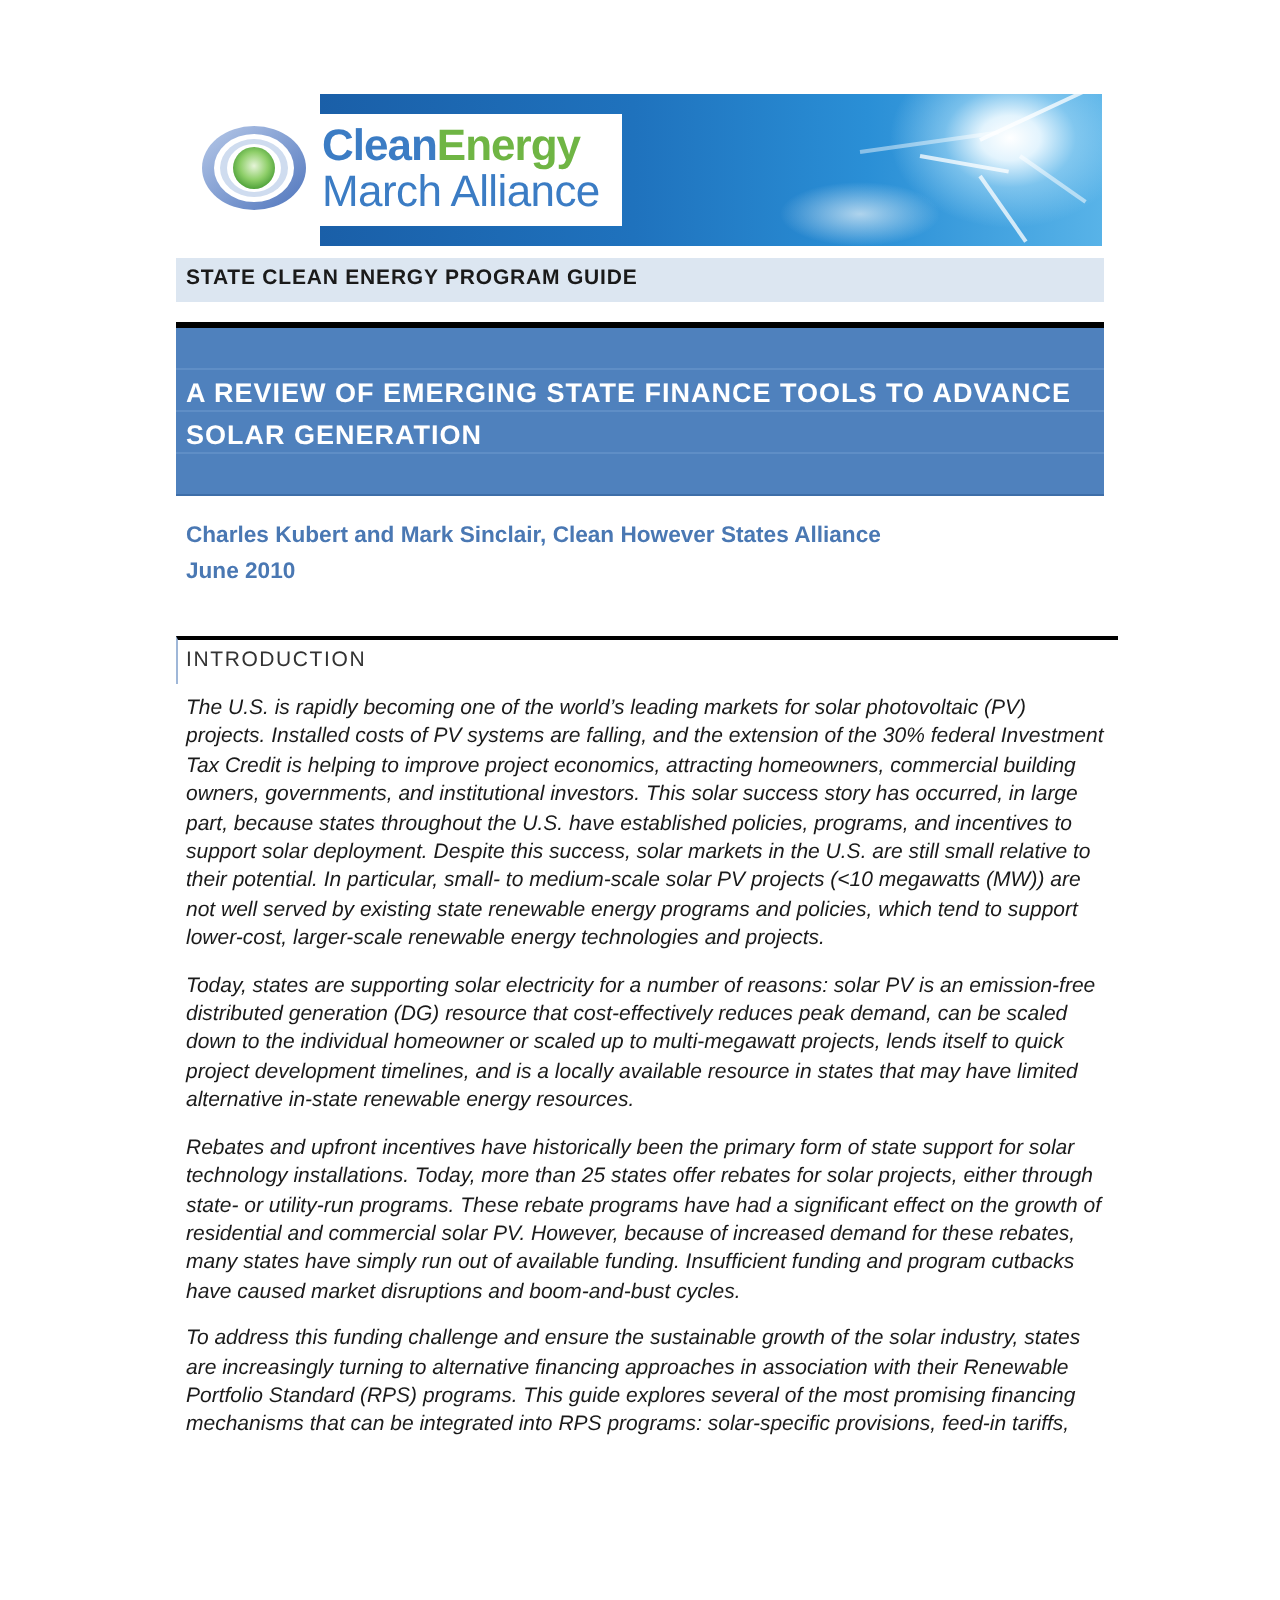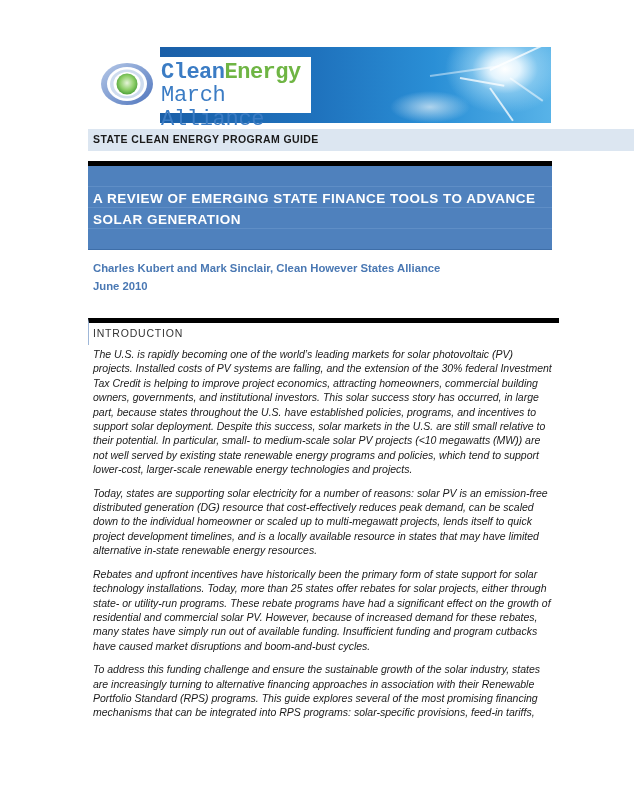--- a/index.html
+++ b/index.html
@@ -1,21 +1,21 @@
 <!DOCTYPE html>
 <html><head>
 <meta charset="utf-8">
 <style>
   html, body { margin: 0; padding: 0; }
   body {
     width: 640px; height: 800px; background: #ffffff; position: relative; overflow: hidden;
     font-family: "Liberation Sans", "DejaVu Sans", sans-serif;
   }
   .header {
-    position: absolute; left: 93px; top: 47px; width: 458px; height: 76px; font-family: Liberation Mono, monospace;
+    position: absolute; left: 93px; top: 47px; width: 458px; height: 76px;
   }
   .banner {
     position: absolute; left: 67px; top: 0; width: 391px; height: 76px;
     background:
       radial-gradient(ellipse 60px 45px at 345px 22px, rgba(255,255,255,1) 0%, rgba(235,248,255,0.95) 25%, rgba(160,215,245,0.6) 55%, rgba(60,150,220,0) 100%),
       radial-gradient(ellipse 40px 16px at 270px 60px, rgba(220,235,245,0.75) 0%, rgba(150,200,235,0) 100%),
       linear-gradient(90deg, #1a5fa8 0%, #1f72bd 40%, #2a8fd6 70%, #58b3e8 100%);
   }
   .ray { position: absolute; height: 2px; background: rgba(255,255,255,0.75); transform-origin: left center; }
   .logo-box {
@@ -26,40 +26,40 @@
   }
   .logo-text-1 {
     position: absolute; left: 68px; top: 4px; font-size: 22px; font-weight: bold; letter-spacing: -0.5px; line-height: 24px;
   }
   .logo-text-1 .clean { color: #3b7cc4; }
   .logo-text-1 .energy { color: #6fb544; }
   .logo-text-2 {
     position: absolute; left: 68px; top: 27px; font-size: 22px; color: #3b7cc4; line-height: 24px; letter-spacing: -0.3px;
   }
   .guide-bar {
-    position: absolute; left: 88px; top: 129px; width: 546px; height: 22px; background: #dce6f1;
+    position: absolute; left: 88px; top: 129px; width: 464px; height: 22px; background: #dce6f1;
   }
   .guide-bar span {
     position: absolute; left: 5px; top: 4px; font-size: 10.5px; font-weight: bold; color: #1a1a1a; letter-spacing: 0.4px;
   }
   .title-box {
     position: absolute; left: 88px; top: 161px; width: 464px; height: 83px; background: #4f81bd;
-    border-top: 5px solid #000000; border-bottom: 1px solid #3e6ea8;
+    border-top: 3px solid #000000; border-bottom: 1px solid #3e6ea8;
   }
   .title-box .stripe { position: absolute; left: 0; width: 100%; height: 1px; background: #5f8ec6; }
   .title-box .t {
     position: absolute; left: 5px; top: 22px; width: 450px; font-size: 13.5px; font-weight: bold; color: #ffffff;
     line-height: 21px; letter-spacing: 0.5px;
   }
   .authors {
     position: absolute; left: 93px; top: 260px; font-size: 11.3px; font-weight: bold; color: #4a78b3; line-height: 17.5px;
   }
   .section-head {
     position: absolute; left: 88px; top: 318px; width: 460px; height: 22px;
-    border-top: 5px solid #000000; border-left: 1px solid #9fb7d8; padding-left: 10px;
+    border-top: 2px solid #000000; border-left: 1px solid #9fb7d8; padding-left: 10px;
   }
   .section-head span {
     position: absolute; left: 4px; top: 4px; font-size: 10.5px; color: #333; letter-spacing: 0.8px;
   }
   .body-text {
     position: absolute; left: 93px; top: 347px; width: 460px; font-size: 10.5px; color: #1a1a1a; line-height: 14.4px;
   }
   .body-text p { margin: 0 0 9px 0; font-style: italic; }
 </style>
 </head>

